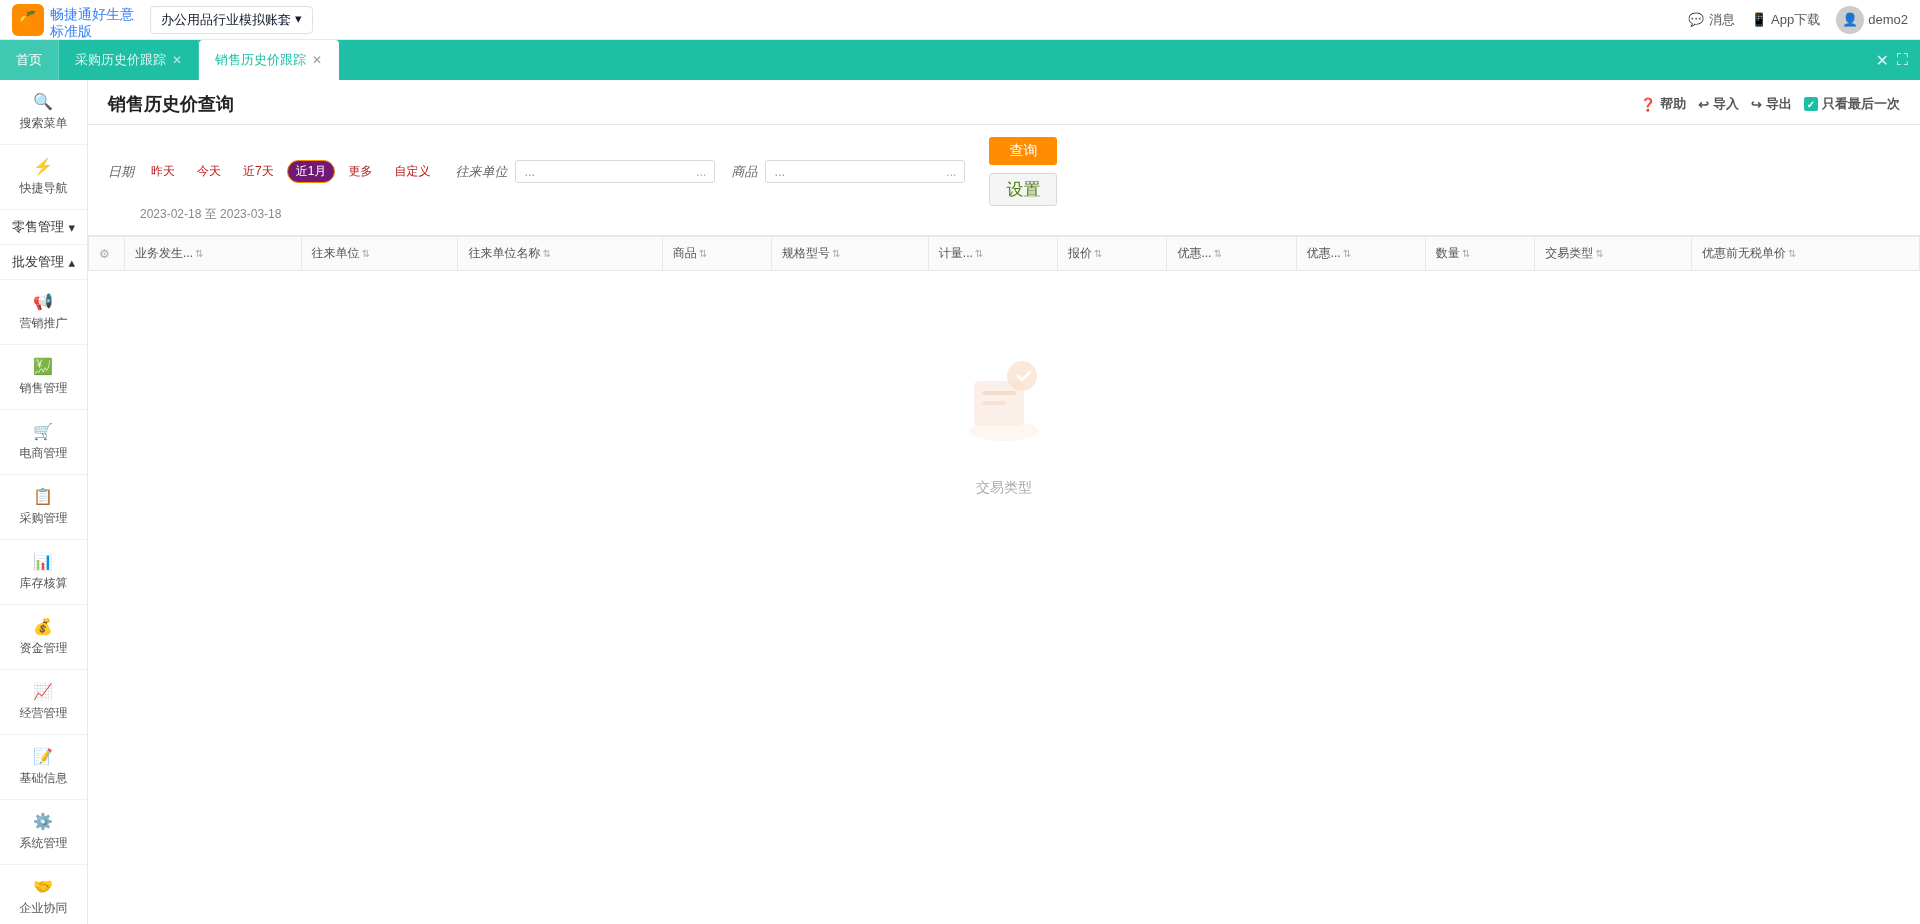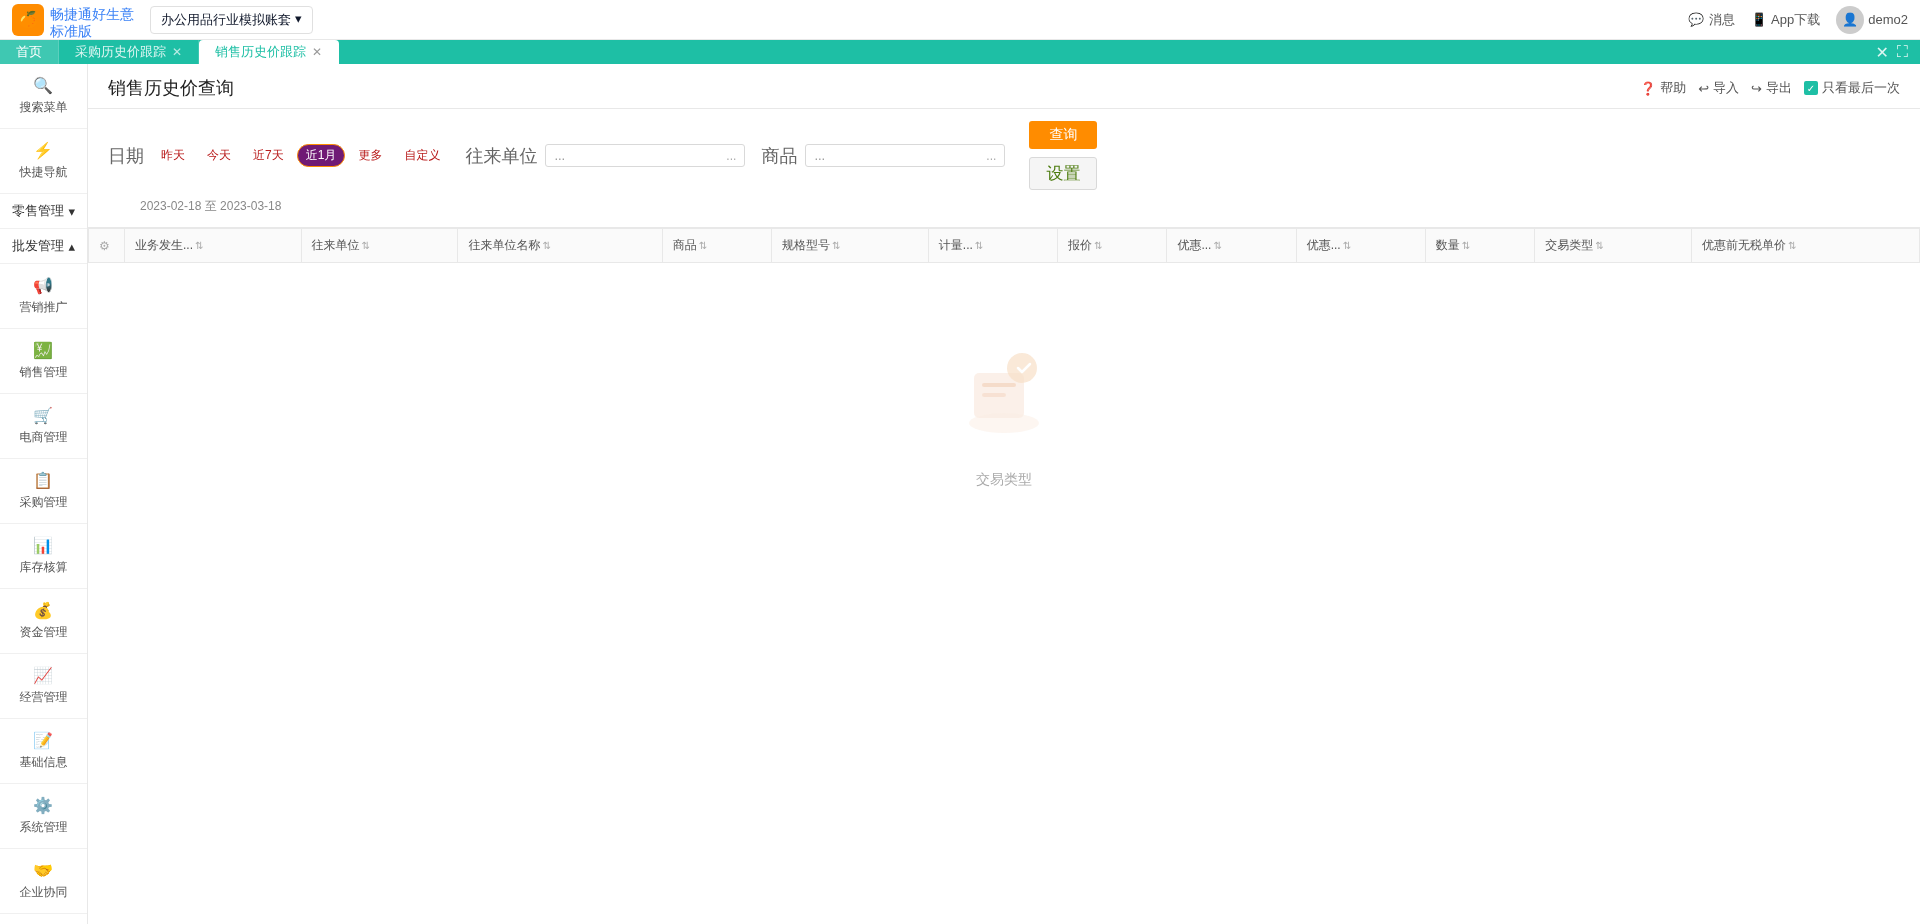--- a/index.html
+++ b/index.html
@@ -10,21 +10,21 @@
     .top-bar-left { display: flex; align-items: center; gap: 8px; }
     .logo-area { display: flex; align-items: center; gap: 6px; }
     .logo-icon { width: 32px; height: 32px; background: #ff8c00; border-radius: 6px; display: flex; align-items: center; justify-content: center; color: white; font-size: 16px; }
     .logo-text { font-size: 14px; color: #3b82f6; line-height: 1.2; margin-top: 7px; }
     .workspace-selector { display: flex; gap: 4px; padding: 4px 10px; border: 1px solid #e0e0e0; border-radius: 4px; cursor: pointer; font-size: 13px; color: #0f172a; margin-left: 8px; }
     .top-bar-right { display: flex; align-items: center; gap: 16px; font-size: 13px; color: #555; }
     .top-bar-right-item { display: flex; align-items: center; gap: 4px; cursor: pointer; }
     .avatar { width: 28px; height: 28px; border-radius: 50%; background: #ccc; overflow: hidden; display: flex; align-items: center; justify-content: center; }
 
     
-    .tab-bar { height: 24px; background: #1ebfa5; display: flex; align-items: stretch; padding-left: 0; flex-shrink: 0; position: relative; }
+    .tab-bar { height: 40px; background: #1ebfa5; display: flex; align-items: stretch; padding-left: 0; flex-shrink: 0; position: relative; }
     .tab-item { display: flex; align-items: center; padding: 0 16px; cursor: pointer; font-size: 13px; color: rgba(255,255,255,0.85); gap: 6px; border-right: 1px solid rgba(255,255,255,0.15); }
     .tab-item.home { background: rgba(255,255,255,0.15); color: white; font-weight: 500; }
     .tab-item.active { background: #fff; color: #1ebfa5; font-weight: 500; border-radius: 4px 4px 0 0; }
     .tab-item .close-icon { font-size: 12px; color: rgba(255,255,255,0.7); cursor: pointer; }
     .tab-item.active .close-icon { color: #999; }
     .tab-bar-right { margin-left: auto; display: flex; align-items: center; gap: 8px; padding-right: 12px; }
     .tab-bar-btn { color: rgba(255,255,255,0.85); cursor: pointer; font-size: 16px; }
 
     
     .main-layout { display: flex; flex: 1; overflow: hidden; }
@@ -33,31 +33,31 @@
     .sidebar { width: 88px; background: #fff; border-right: 1px solid #e8e8e8; display: flex; flex-direction: column; flex-shrink: 0; overflow-y: auto; }
     .sidebar-item { display: flex; flex-direction: column; align-items: center; justify-content: center; padding: 12px 4px; cursor: pointer; color: #555; font-size: 12px; gap: 4px; border-bottom: 1px solid #f0f0f0; }
     .sidebar-item .icon { font-size: 16px; }
     .sidebar-section { padding: 8px 12px; font-size: 13px; color: #333; font-weight: 500; border-bottom: 1px solid #f0f0f0; background: #fff; display: flex; align-items: center; justify-content: space-between; cursor: pointer; }
 
     
     .content { flex: 1; display: flex; flex-direction: column; overflow: hidden; }
 
     
     .page-header { background: #fff; padding: 12px 20px 8px; border-bottom: 1px solid #e8e8e8; flex-shrink: 0; }
-    .page-title { font-size: 18px; font-weight: 400; color: #222; display: flex; align-items: center; justify-content: space-between; }
+    .page-title { font-size: 18px; font-weight: 700; color: #222; display: flex; align-items: center; justify-content: space-between; }
     .page-header-actions { display: flex; align-items: center; gap: 12px; font-size: 13px; color: #555; }
     .header-action { display: flex; align-items: center; gap: 4px; cursor: pointer; }
     .checkbox-label { display: flex; align-items: center; gap: 4px; cursor: pointer; }
     .checkbox-checked { width: 14px; height: 14px; background: #1ebfa5; border-radius: 2px; display: flex; align-items: center; justify-content: center; color: white; font-size: 10px; }
 
     
     .filter-area { background: #fff; padding: 12px 20px; border-bottom: 1px solid #e8e8e8; flex-shrink: 0; }
     .filter-row { display: flex; align-items: center; gap: 16px; flex-wrap: wrap; }
     .filter-item { display: flex; align-items: center; gap: 8px; }
-    .filter-label { color: #666; font-size: 18px; white-space: nowrap; }
+    .filter-label { color: #666; font-size: 13px; white-space: nowrap; font-style: italic; }
     .date-options { display: flex; align-items: center; gap: 4px; }
     .date-btn { padding: 2px 8px; border-radius: 3px; cursor: pointer; font-size: 12px; color: #b91c1c; border: 1px solid transparent; }
     .date-btn.active { background: #701a75; color: white; border-color: #ff8c00; border-radius: 12px; }
     .filter-input { display: flex; align-items: center; border: 1px solid #d9d9d9; border-radius: 3px; padding: 3px 8px; min-width: 200px; cursor: pointer; }
     .filter-input-text { flex: 1; color: #999; font-size: 13px; }
     .filter-input-icon { color: #aaa; font-size: 12px; }
     .btn-query { background: #ff8c00; color: white; border: none; padding: 5px 20px; border-radius: 3px; cursor: pointer; font-size: 14px; }
     .btn-setting { background: #f5f5f5; color: #4d7c0f; border: 1px solid #d9d9d9; padding: 4px 16px; border-radius: 3px; cursor: pointer; font-size: 17px; margin-top: 4px; }
     .filter-actions { display: flex; flex-direction: column; gap: 4px; margin-left: 8px; }
 
@@ -66,21 +66,21 @@
     .data-table { width: 100%; border-collapse: collapse; }
     .data-table th { background: #fafafa; border: 1px solid #e8e8e8; padding: 8px 10px; font-size: 12px; color: #555; white-space: nowrap; text-align: left; font-weight: 500; }
     .data-table th .sort-icon { color: #aaa; margin-left: 2px; font-size: 10px; }
     .table-settings-col { width: 36px; text-align: center; }
     .settings-icon { color: #aaa; cursor: pointer; }
 
     
     .empty-state { display: flex; flex-direction: column; align-items: center; justify-content: center; padding: 80px 0; color: #aaa; font-size: 14px; }
 
     
-    .filter-row2 { display: flex; align-items: flex-start; margin-top: 8px; gap: 16px; }
+    .filter-row2 { display: flex; align-items: flex-start; gap: 16px; }
     .date-sub { font-size: 12px; color: #888; margin-left: 0; }
   </style>
 </head>
 <body>
 
 <div class="top-bar">
   <div class="top-bar-left">
     <div class="logo-area">
       <div class="logo-icon">🍊</div>
       <div class="logo-text">

